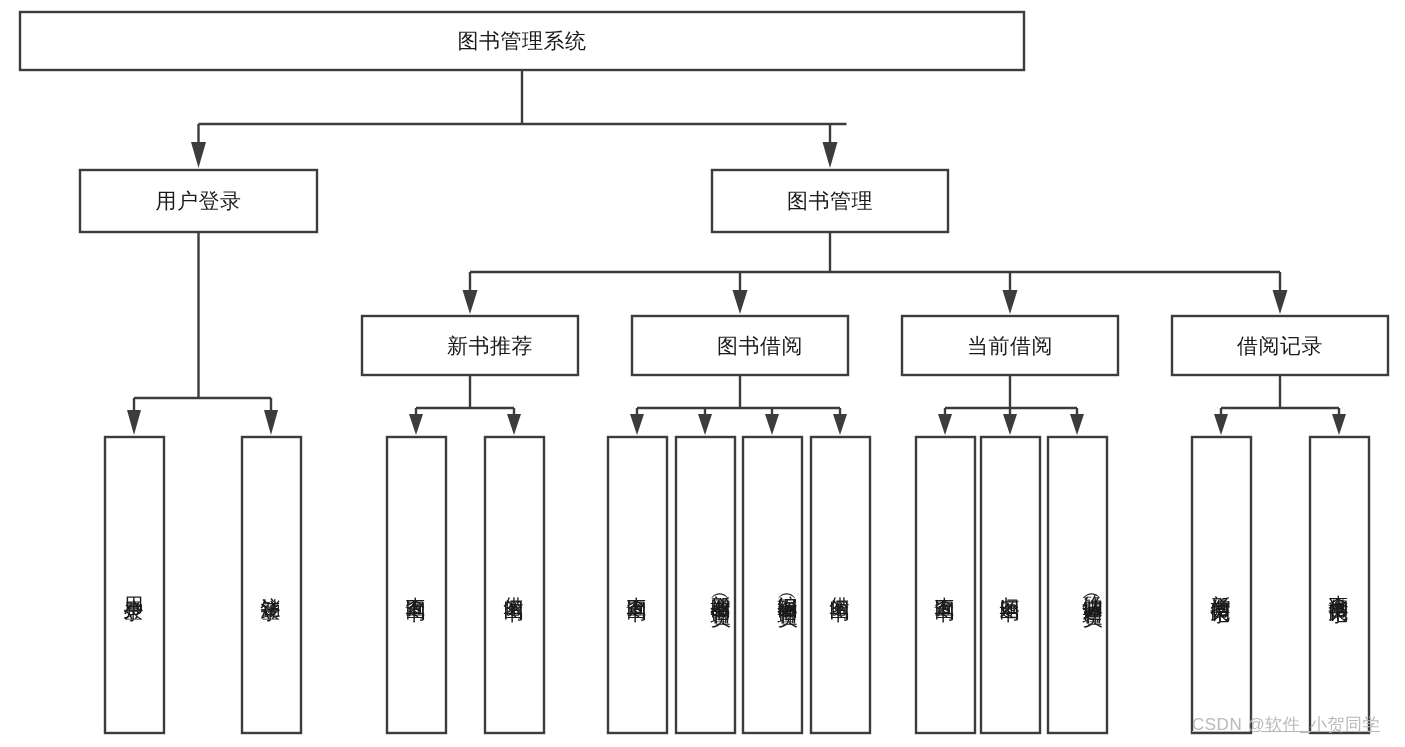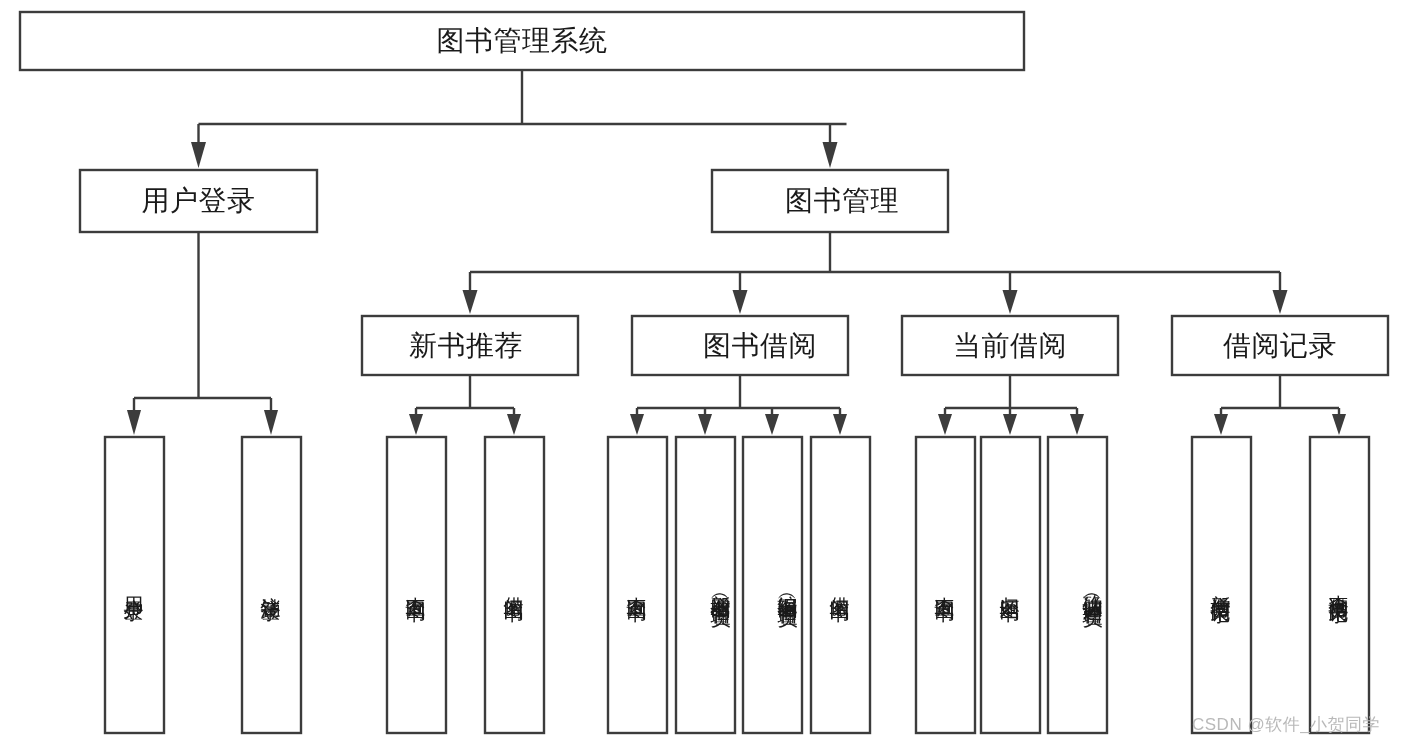--- a/index.html
+++ b/index.html
@@ -45,21 +45,21 @@
     position: absolute;
     display: flex;
     align-items: center;
     justify-content: center;
     color: #1a1a1a;
     font-family: "Liberation Sans", "DejaVu Sans", sans-serif;
     white-space: nowrap;
     pointer-events: none;
   }
   .node-label.horiz {
-    font-size: 28px;
+    font-size: 21px;
     letter-spacing: 0.5px;
     border-radius: 22px;
   }
   .node-label.vert {
     writing-mode: vertical-rl;
     text-orientation: upright;
     font-size: 20px;
     letter-spacing: 2px;
     align-items: flex-start;
     justify-content: center;
@@ -70,20 +70,21 @@
     align-items: center;
     padding-top: 0;
   }
   .watermark {
     position: absolute;
     font-size: 17px;
     color: #b9b9b9;
     font-family: "Liberation Sans", "DejaVu Sans", sans-serif;
     white-space: nowrap;
     letter-spacing: 0.5px;
+    text-decoration: underline;
   }
 </style>
 </head>
 <body>
 
 <div id="diagram-root">
 
   <svg class="flow" viewBox="0 0 1405 747">
     <g>
       <path class="conn" d="M 522 70 L 522 124"></path>
@@ -179,23 +180,23 @@
       <rect class="node-box" x="981" y="437" width="59" height="296"></rect>
       <rect class="node-box" x="1048" y="437" width="59" height="296"></rect>
       <rect class="node-box" x="1192" y="437" width="59" height="296"></rect>
       <rect class="node-box" x="1310" y="437" width="59" height="296"></rect>
     </g>
   </svg>
 
   <div class="node-label horiz" style="left:20px;  top:12px;  width:1004px; height:58px;">图书管理系统</div>
 
   <div class="node-label horiz" style="left:80px;  top:170px; width:237px; height:62px;">用户登录</div>
-  <div class="node-label horiz" style="left:712px; top:170px; width:236px; height:62px;padding-left:12px;">图书管理</div>
-
-  <div class="node-label horiz" style="left:358px;  top:316px; width:216px; height:59px;">新书推荐</div>
+  <div class="node-label horiz" style="left:712px; top:170px; width:236px; height:62px;">图书管理</div>
+
+  <div class="node-label horiz" style="left:382px;  top:316px; width:216px; height:59px;">新书推荐</div>
   <div class="node-label horiz" style="left:632px;  top:316px; width:216px; height:59px;padding-left:20px;">图书借阅</div>
   <div class="node-label horiz" style="left:1172px; top:316px; width:216px; height:59px;">借阅记录</div>
   <div class="node-label horiz" style="left:902px;  top:316px; width:216px; height:59px;">当前借阅</div>
 
   <div class="node-label vert centered" style="left:105px;  top:437px; width:59px; height:296px;">用户登录</div>
   <div class="node-label vert centered" style="left:242px;  top:437px; width:59px; height:296px;">注销登录</div>
   <div class="node-label vert centered" style="left:387px;  top:437px; width:59px; height:296px;">查询图书</div>
   <div class="node-label vert centered" style="left:485px;  top:437px; width:59px; height:296px;">借阅图书</div>
   <div class="node-label vert centered" style="left:608px;  top:437px; width:59px; height:296px;">查询图书</div>
   <div class="node-label vert" style="left:676px;  top:437px; width:59px; height:296px;">新增图书（管理员）</div>

